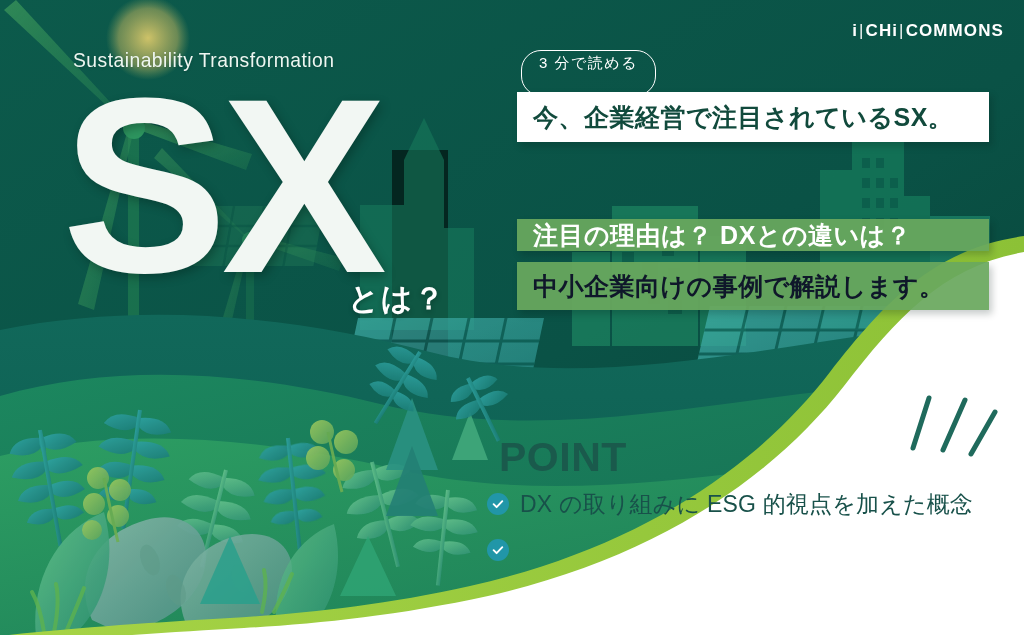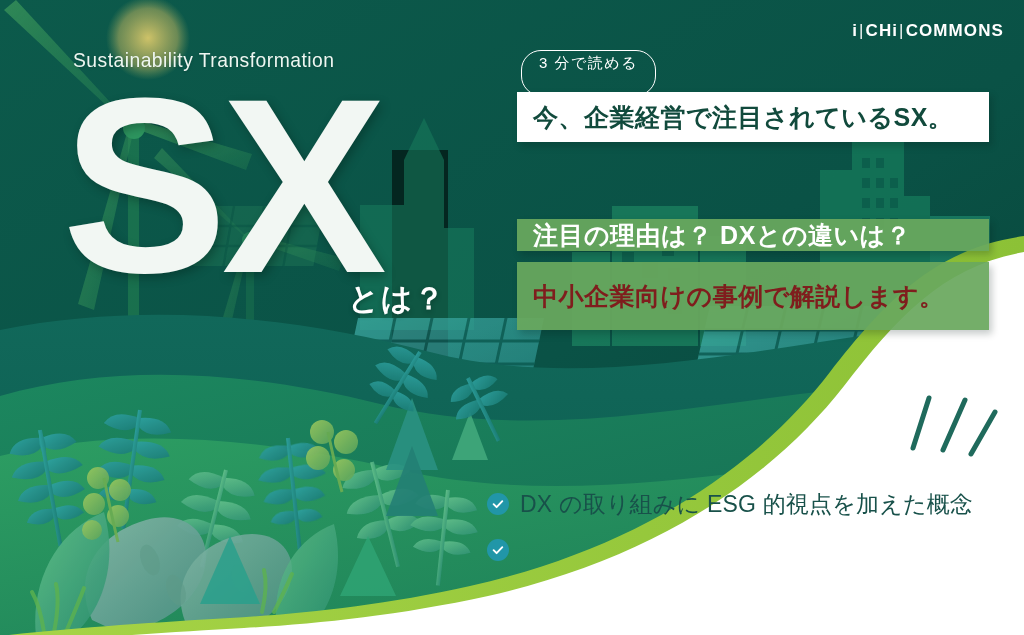--- a/index.html
+++ b/index.html
@@ -55,21 +55,21 @@
   
   .bar {
     position:absolute; left:517px; width:472px;
     display:flex; align-items:center;
     font-size:25px; font-weight:bold; letter-spacing:.5px;
     padding-left:16px;
     box-shadow:3px 4px 7px rgba(0,25,18,.22);
   }
   .bar1 { top:92px;  height:50px; background:#ffffff;            color:#114a3c; }
   .bar2 { top:177px; height:32px; background:rgba(105,168,94,.93); color:#ffffff;margin-top:42px; }
-  .bar3 { top:262px; height:68px; background:rgba(105,168,94,.93); color:#7f1d1d; }
+  .bar3 { top:262px; height:48px; background:rgba(105,168,94,.93); color:#0f172a; }
 
   
   .point-title {
     position:absolute; left:499px; top:434px;
     color:#1a5a4c; font-size:41px; font-weight:bold; letter-spacing:.5px;
   }
   .point-list { position:absolute; left:487px; top:483px; width:510px; }
   .point-item {
     display:flex; align-items:center; height:42px; margin-bottom:4px;
   }
@@ -436,20 +436,21 @@
   <div class="bar bar3">中小企業向けの事例で解説します。</div>
 
   <svg class="slashes" width="110" height="70" viewBox="0 0 110 70">
     <g stroke="#1f6a5c" stroke-width="5" stroke-linecap="round">
       <line x1="18" y1="58" x2="34" y2="8"></line>
       <line x1="48" y1="60" x2="70" y2="10"></line>
       <line x1="76" y1="64" x2="100" y2="22"></line>
     </g>
   </svg>
 
+  <div class="point-title">POINT</div>
   <div class="point-list">
 
     <div class="point-item">
       <span class="chk">
         <svg width="14" height="14" viewBox="0 0 14 14">
           <path d="M2.6 7.2 L5.6 10.2 L11.3 4.2" fill="none" stroke="#ffffff" stroke-width="1.9" stroke-linecap="round" stroke-linejoin="round"></path>
         </svg>
       </span>
       <span class="point-text">DX の取り組みに ESG 的視点を加えた概念</span>
     </div>

